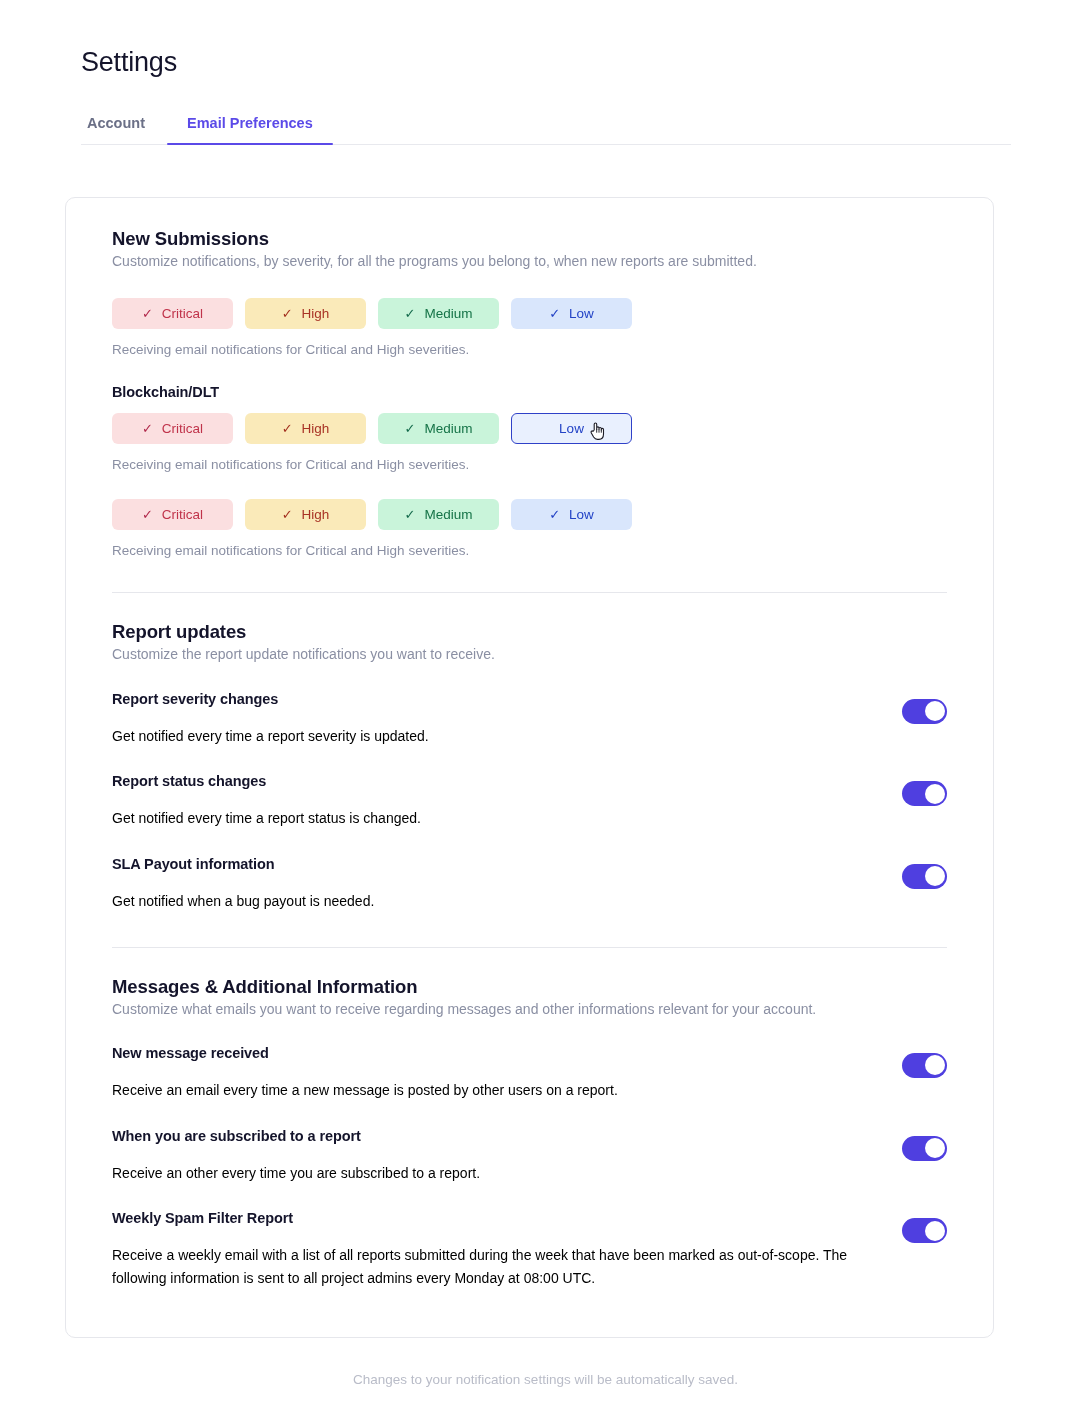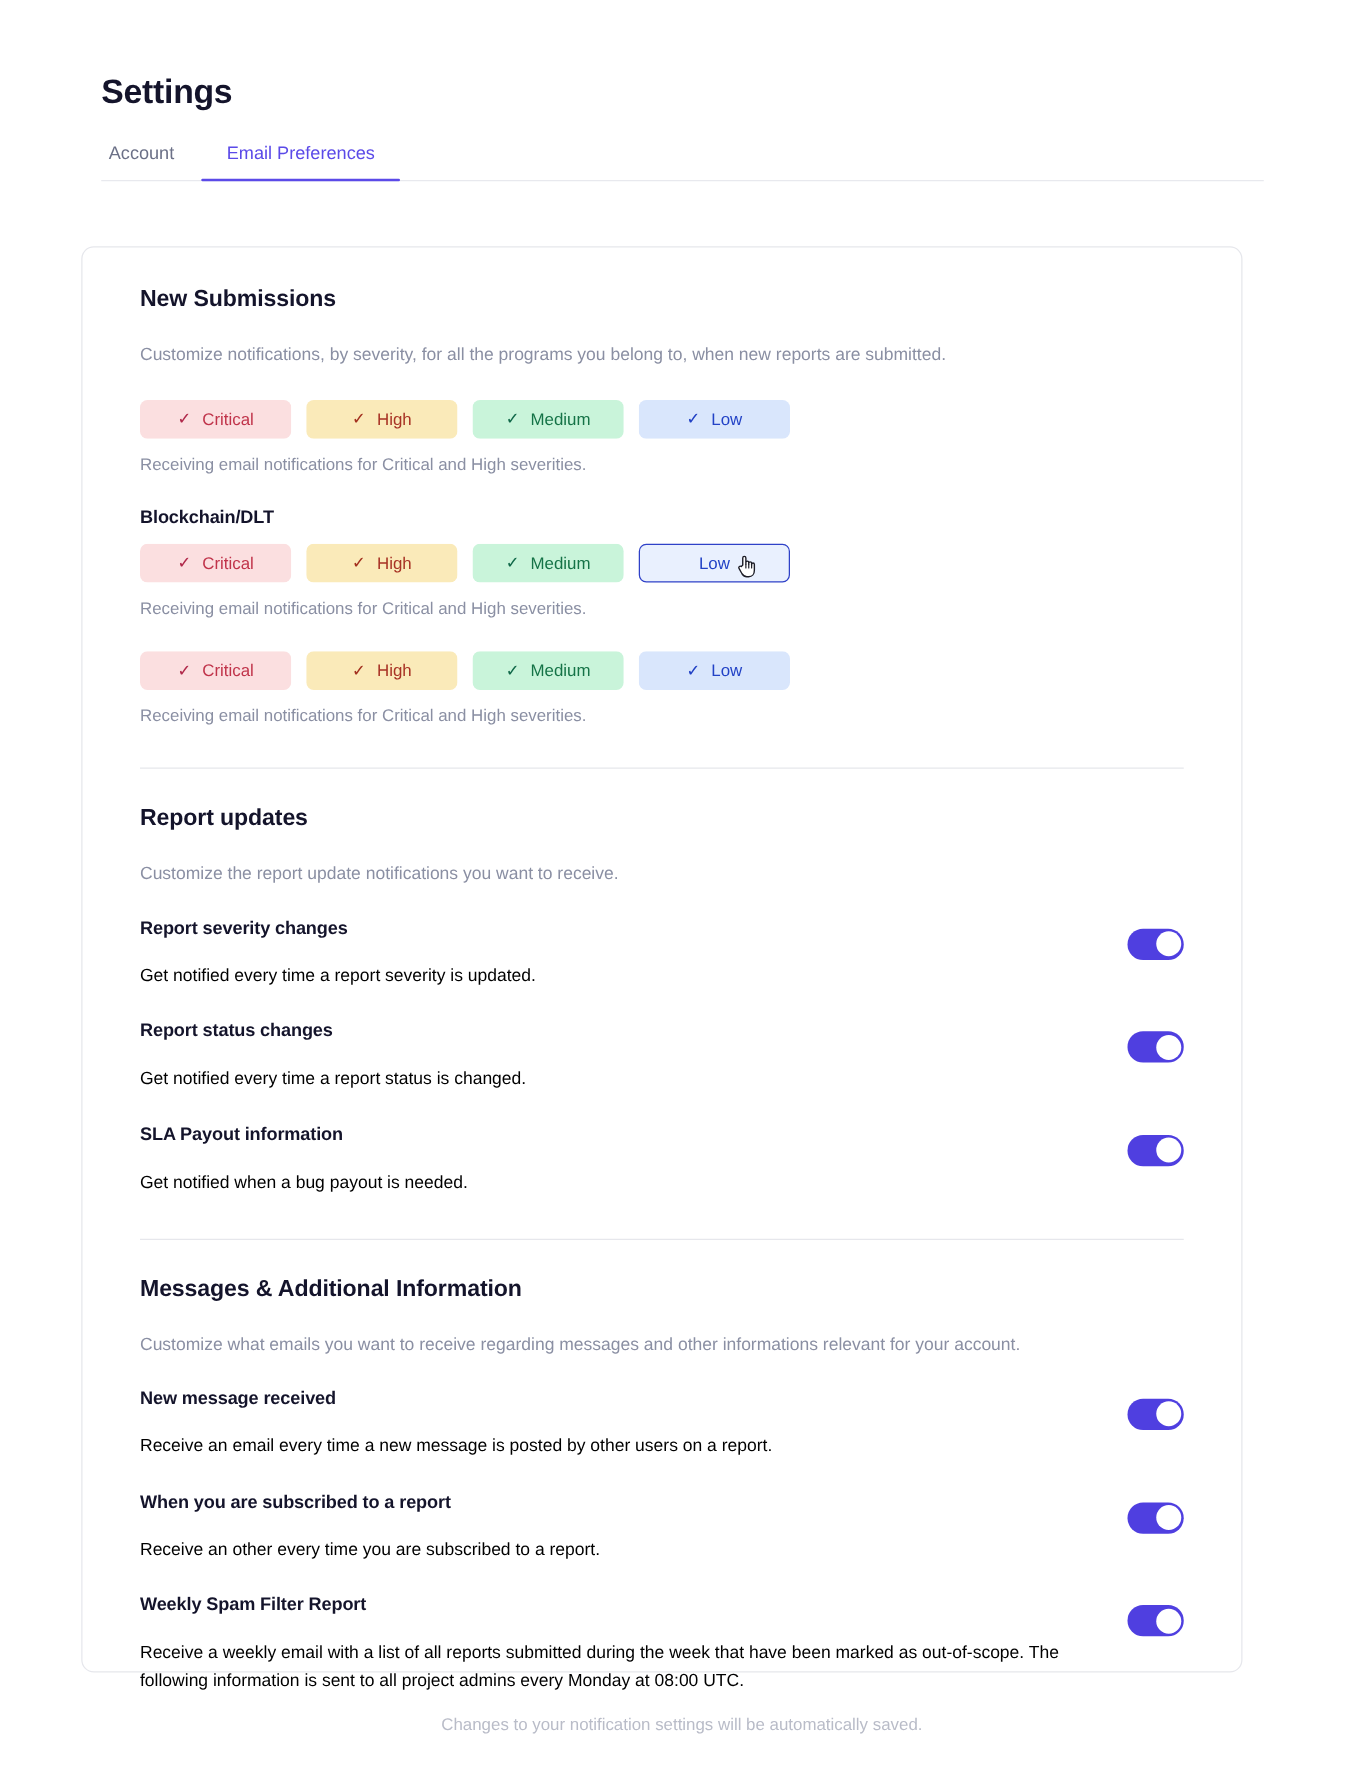--- a/index.html
+++ b/index.html
@@ -18,23 +18,23 @@
     width: 1091px;
     height: 1423px;
     background: #ffffff;
     overflow: hidden;
   }
 
   
   .page-title {
     position: absolute;
     left: 81px;
-    top: 58px;
+    top: 47px;
     font-size: 27px;
-    font-weight: 700;
+    font-weight: 400;
     letter-spacing: -0.2px;
     color: #14142b;
   }
 
   .tabbar {
     position: absolute;
     left: 81px;
     top: 99px;
     width: 930px;
     height: 46px;
@@ -46,20 +46,21 @@
     position: relative;
     height: 45px;
     padding: 2px 20px 0 20px;
     font-size: 14.5px;
     color: #6b7087;
     background: transparent;
     border: none;
     cursor: pointer;
     font-family: inherit;
     white-space: nowrap;
+    font-weight: bold;
   }
   .tab:first-child { padding-left: 6px; padding-right: 22px; }
   .tab.active { color: #5b4ae8; }
   .tab.active::after {
     content: "";
     position: absolute;
     left: 0; right: 0; bottom: -1px;
     height: 2.5px;
     background: #5b4ae8;
     border-radius: 2px;
@@ -79,21 +80,21 @@
 
   .card-inner { padding: 30px 46px 0 46px; }
 
   .section-title {
     font-size: 18.5px;
     font-weight: 700;
     color: #14142b;
     letter-spacing: -0.1px;
   }
   .section-desc {
-    margin-top: 23px;
+    margin-top: 1px;
     font-size: 14px;
     color: #8a8fa3;
     line-height: 1.45;
   }
 
   .group { margin-top: 27px; }
   .group-label {
     font-size: 14.5px;
     font-weight: 700;
     color: #14142b;

